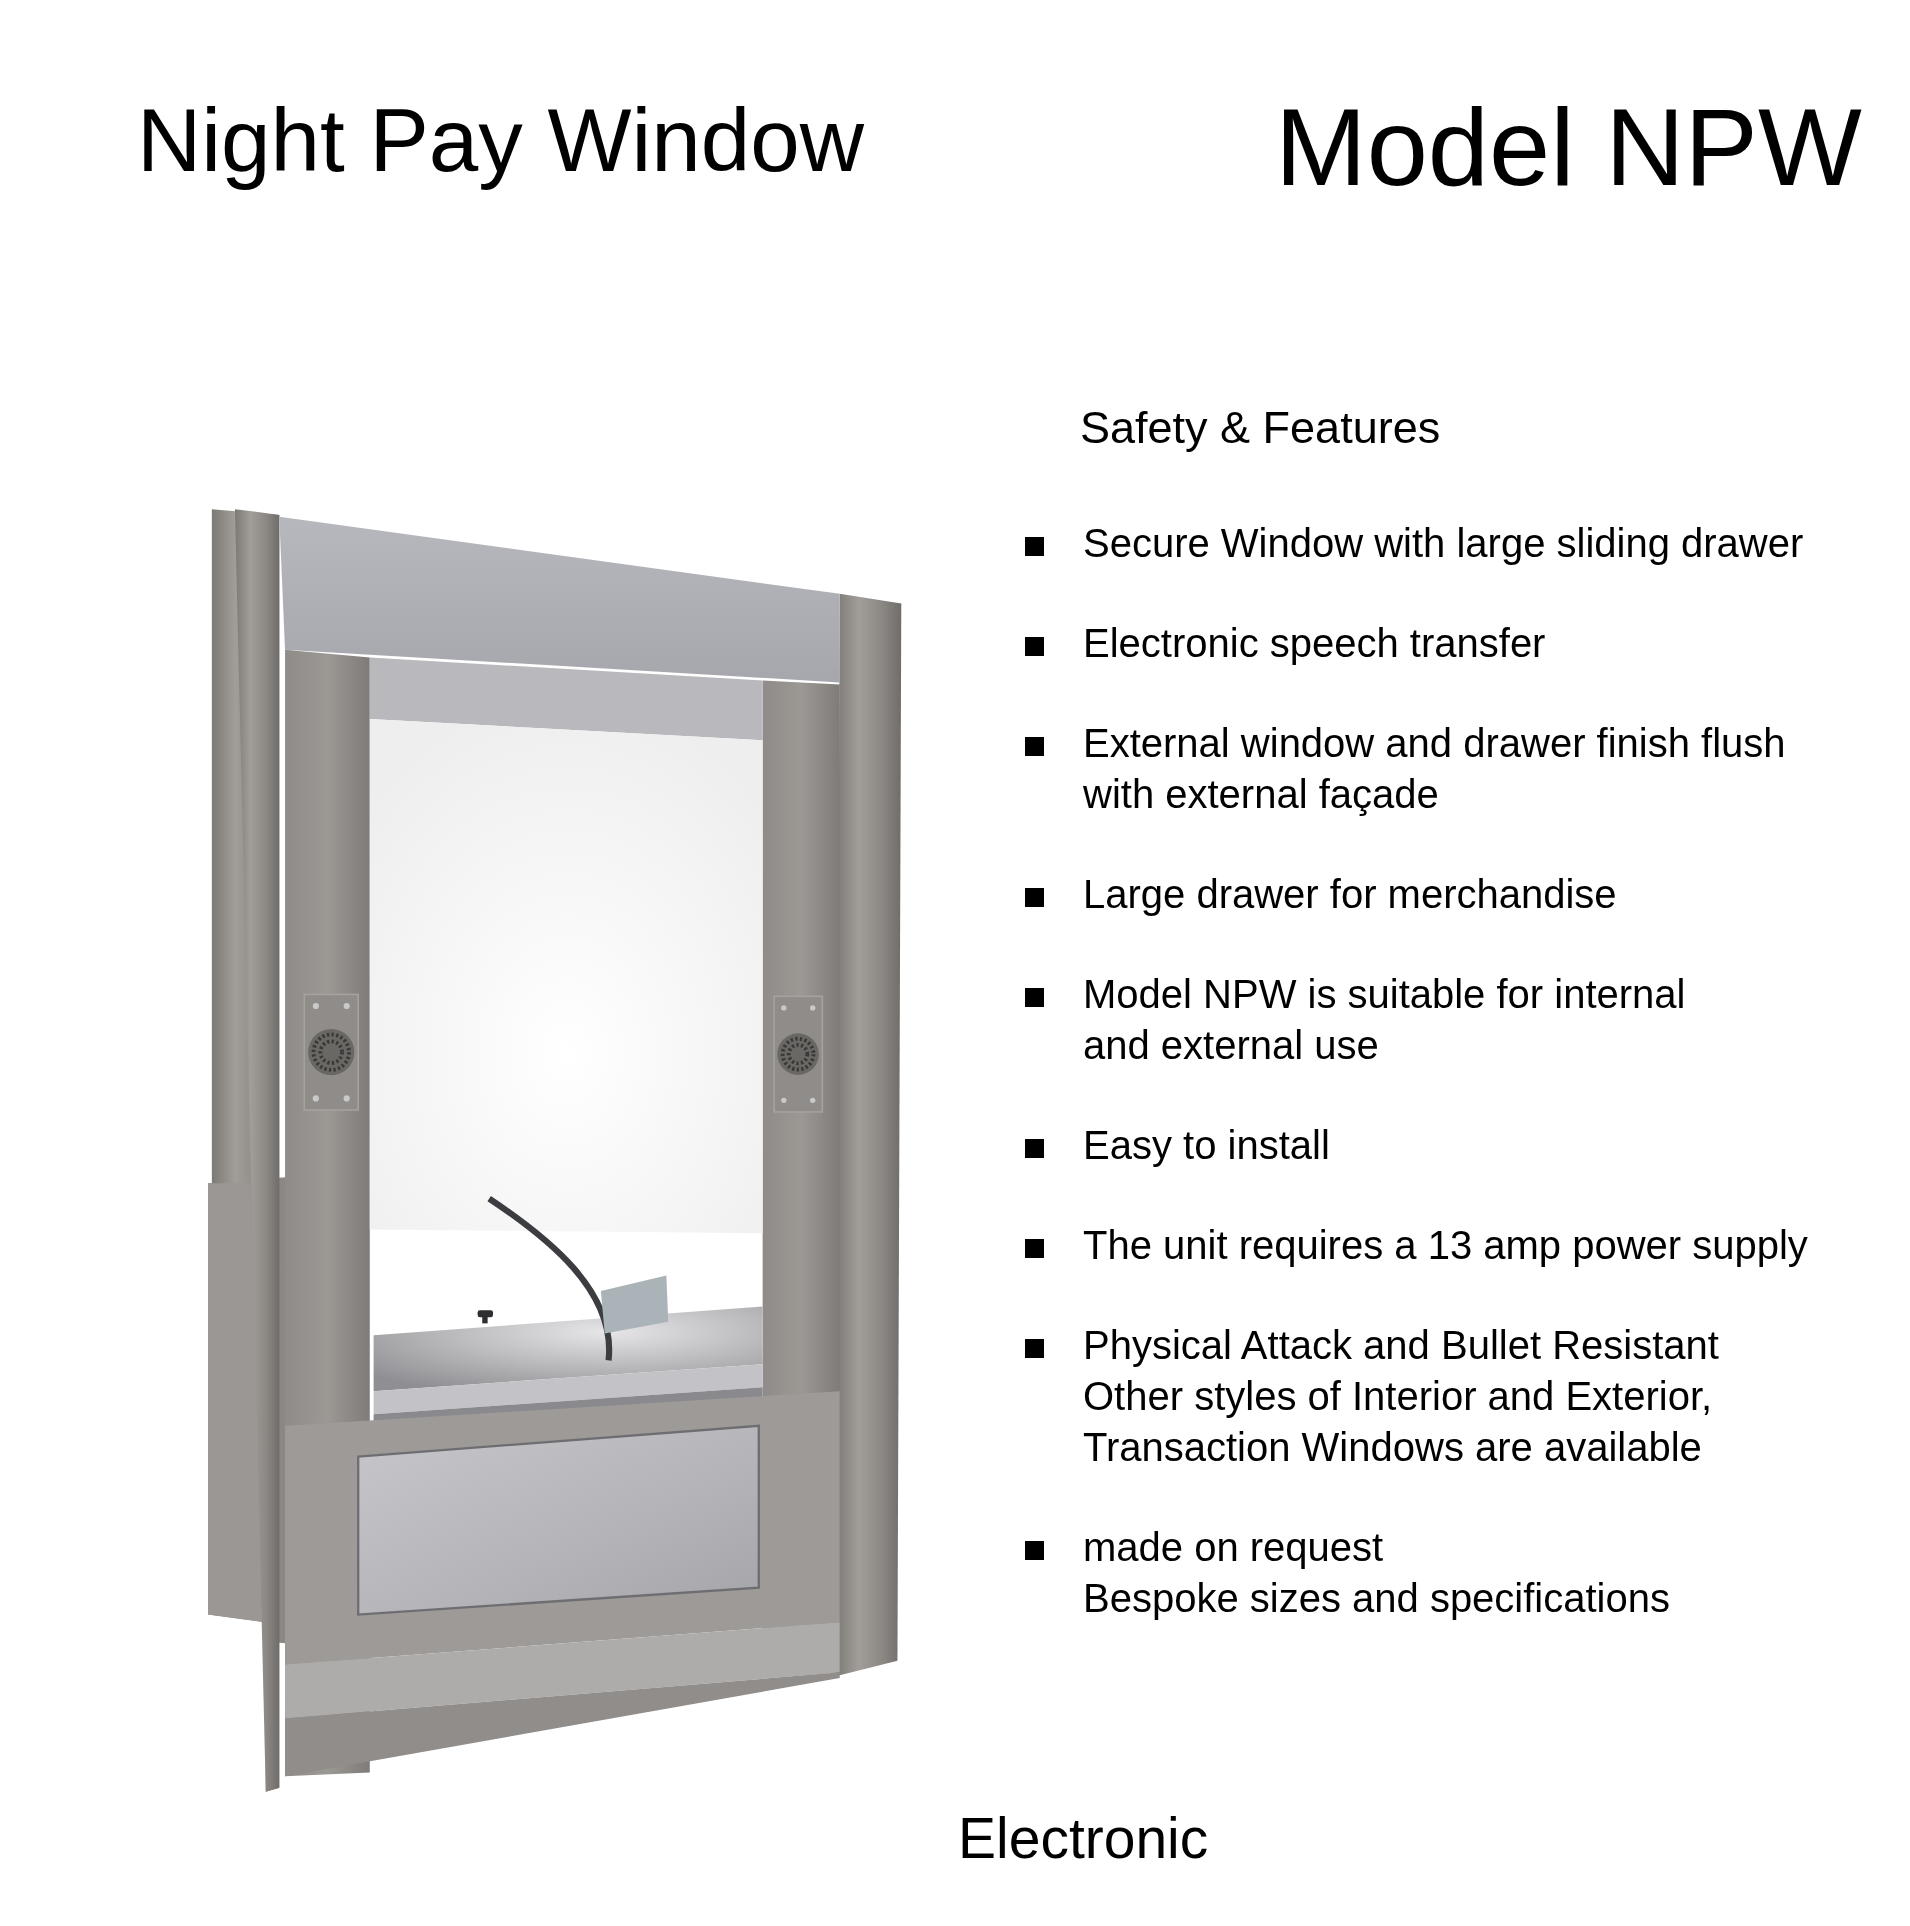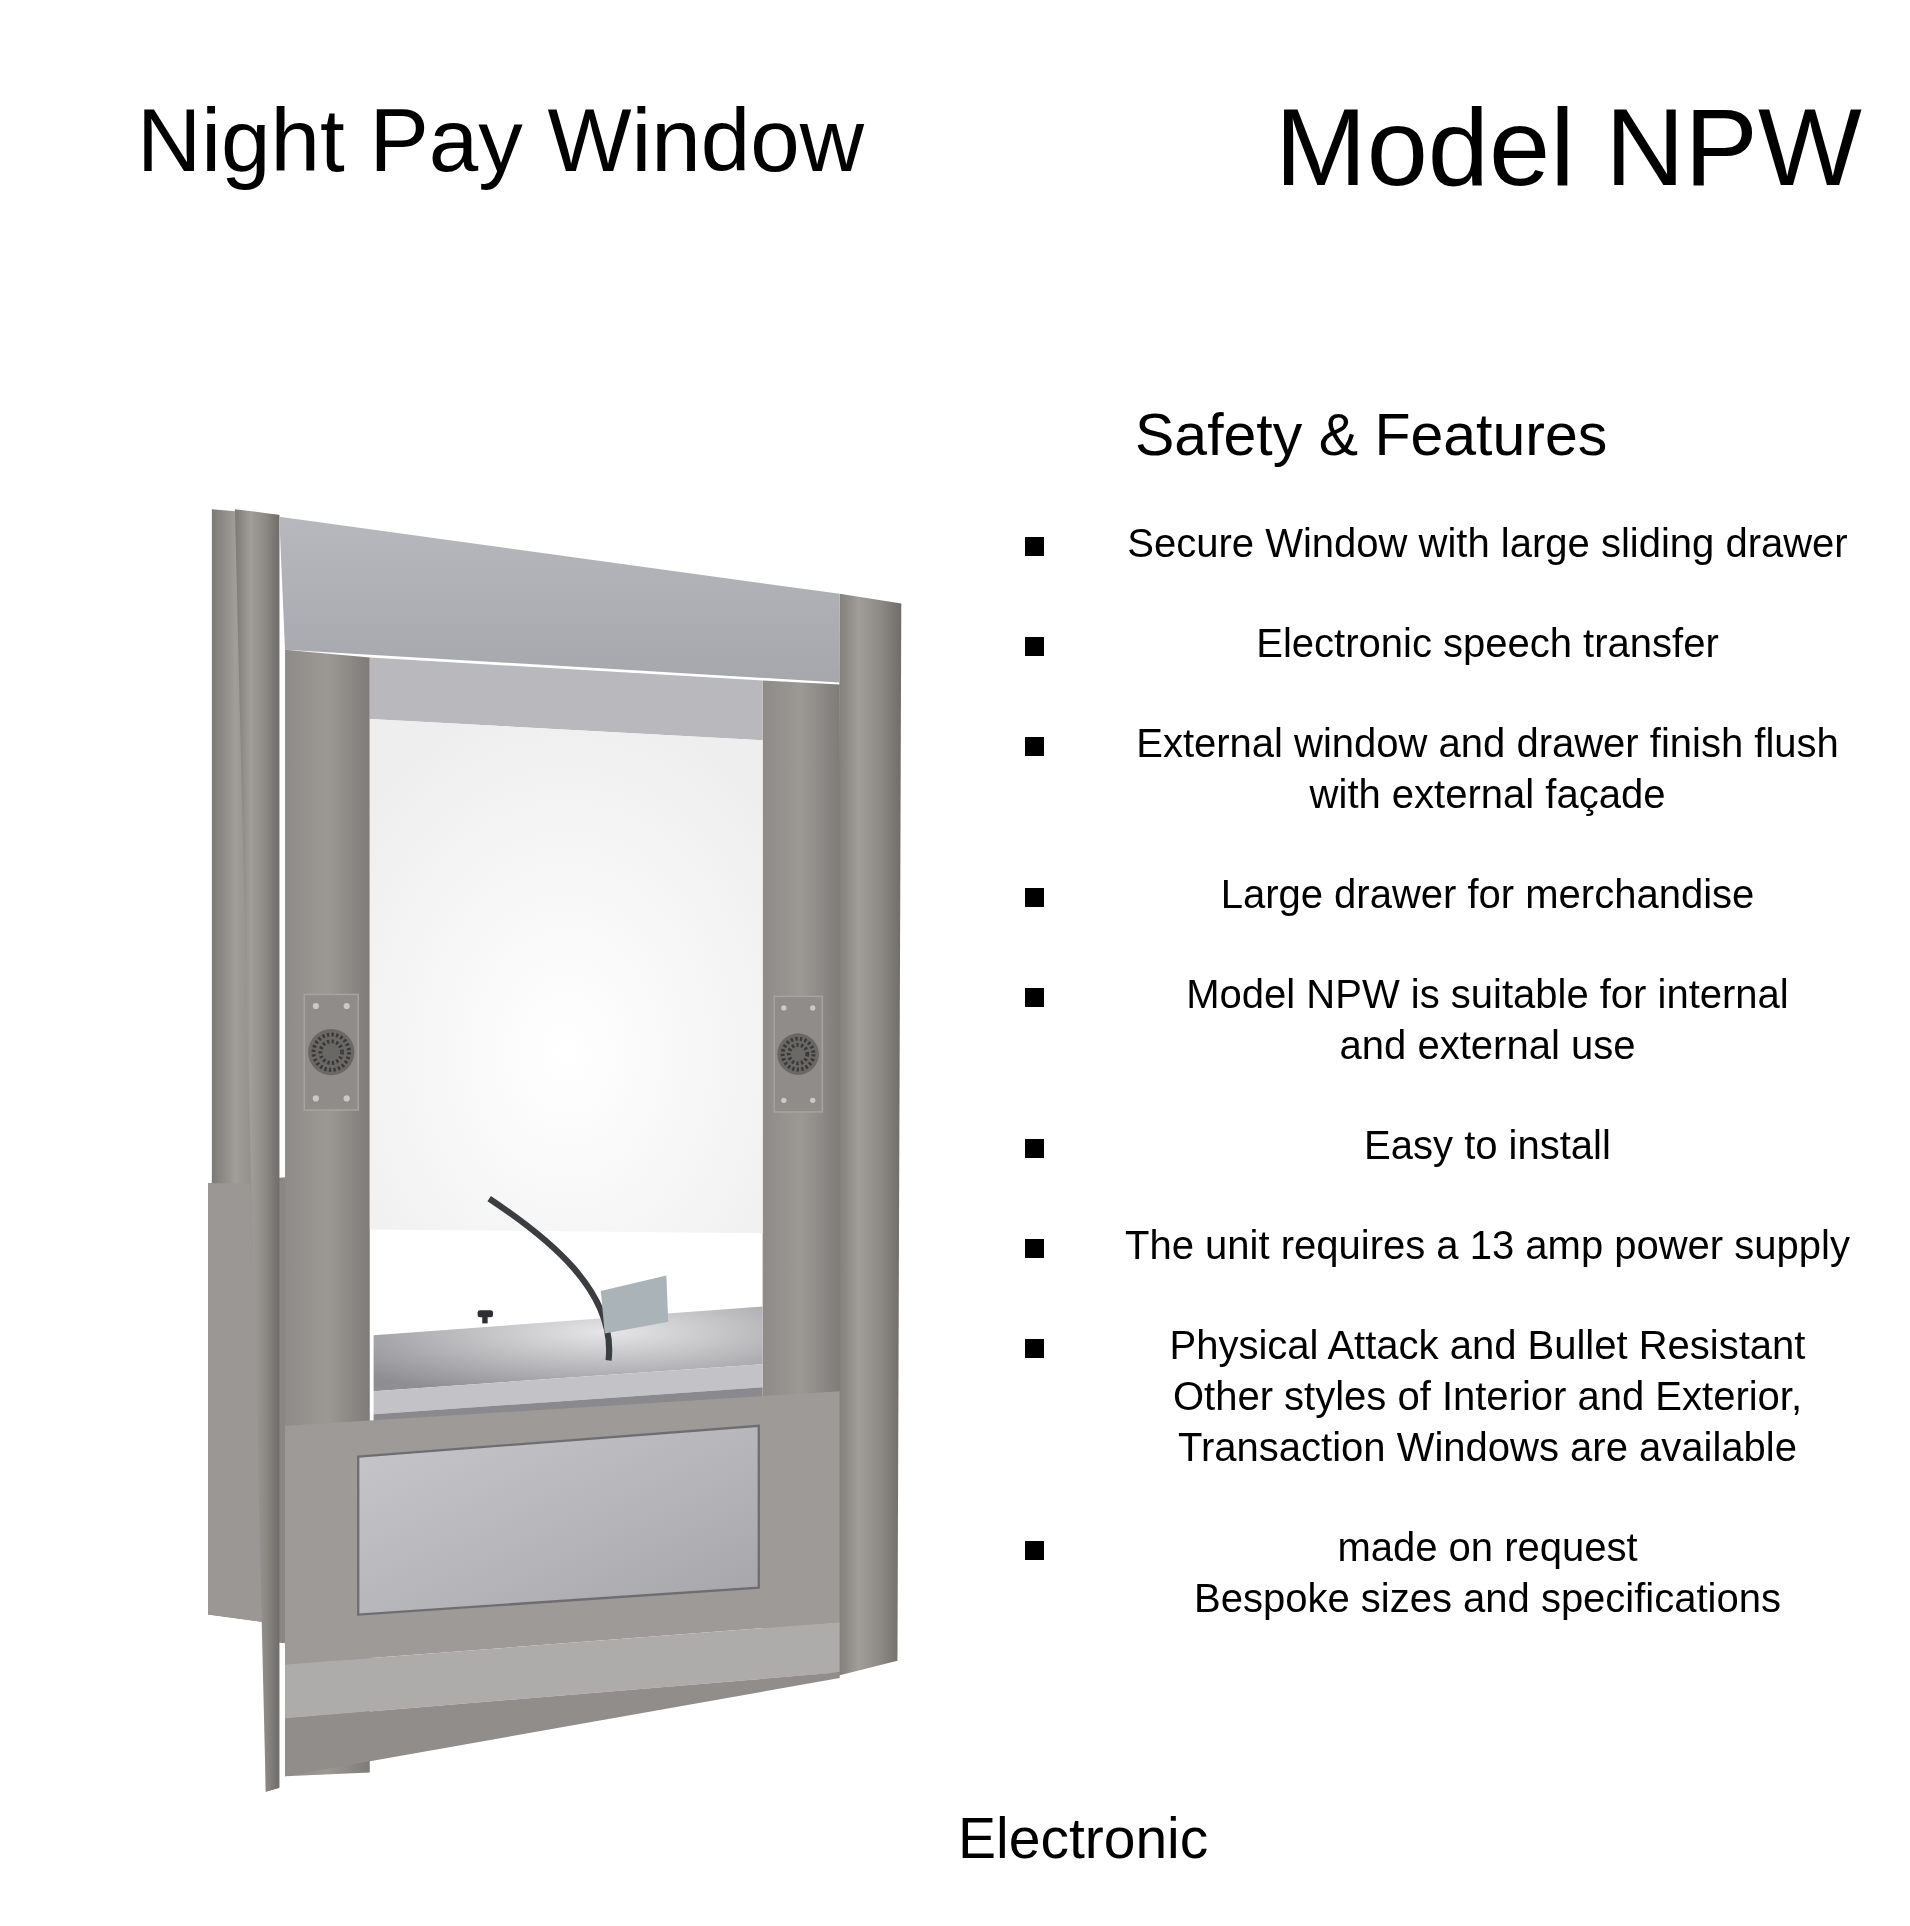--- a/index.html
+++ b/index.html
@@ -3,23 +3,23 @@
 <meta charset="utf-8">
 <style>
   html, body { margin:0; padding:0; background:#ffffff; }
   body { width:1911px; height:2702px; position:relative; overflow:hidden;
          font-family:"Liberation Sans", sans-serif; color:#000; }
   .abs { position:absolute; }
 
   .doc-title { left:94px; top:96px; font-size:89px; line-height:1; white-space:nowrap;margin-left:43px; }
   .model-title { left:1275px; top:92px; font-size:110px; line-height:1; white-space:nowrap; }
 
-  .features-heading { left:1135px; top:403px; font-size:59px; line-height:1.1; white-space:nowrap;text-align:center; }
+  .features-heading { left:1080px; top:403px; font-size:45px; line-height:1.1; white-space:nowrap;text-align:center; }
   .feature-list { left:1025px; top:518px; width:867px; margin:0; padding:0; list-style:none; }
-  .feature-item { position:relative; padding-left:58px; font-size:40px; line-height:51px; margin-bottom:49px;text-align:center; }
+  .feature-item { position:relative; padding-left:58px; font-size:40px; line-height:51px; margin-bottom:49px; }
   .feature-item .bullet { position:absolute; left:0; top:18.5px; width:19px; height:19px; background:#000; }
   .feature-line { display:block; white-space:nowrap; }
 
   .app-heading { left:958px; top:1807px; font-size:57px; line-height:1.1; white-space:nowrap; }
   .app-body { left:959px; top:1918px; width:886px; font-size:40px; line-height:51px; }
   .app-para { margin:0 0 51px 0; }
   .app-para span { display:block; white-space:nowrap; }
 
   .product-image { left:208px; top:505px; width:701px; height:1287px; }
   .footer-line2 { left:116px; top:2532px; font-size:39px; font-weight:bold; line-height:1.1; white-space:nowrap; }

